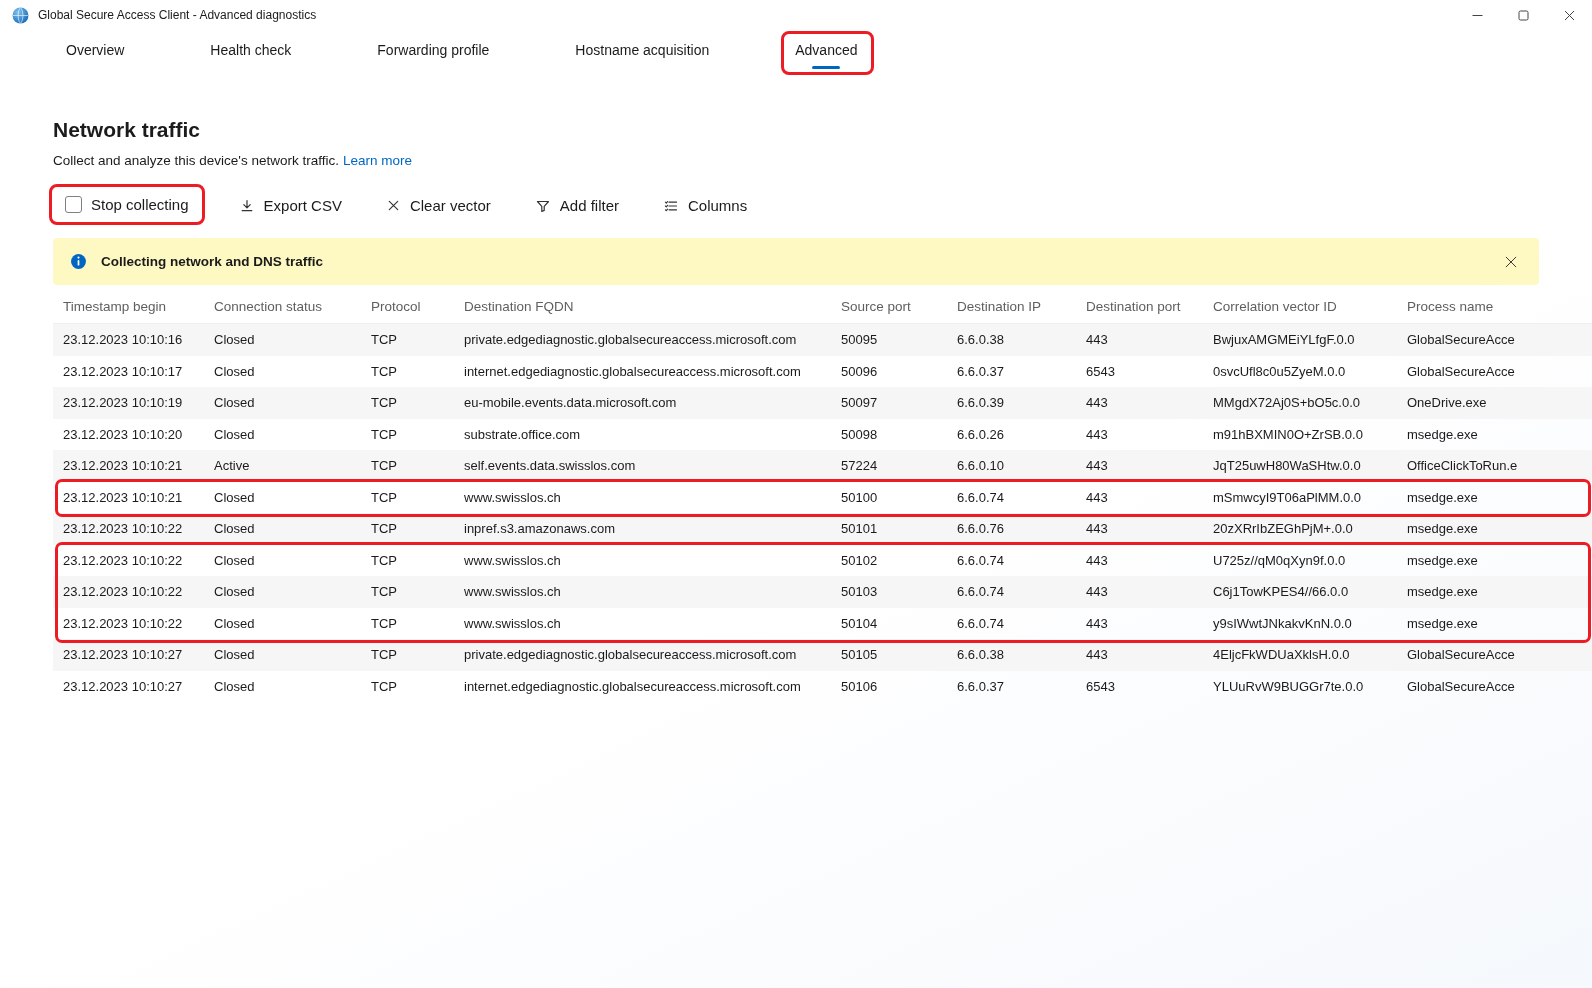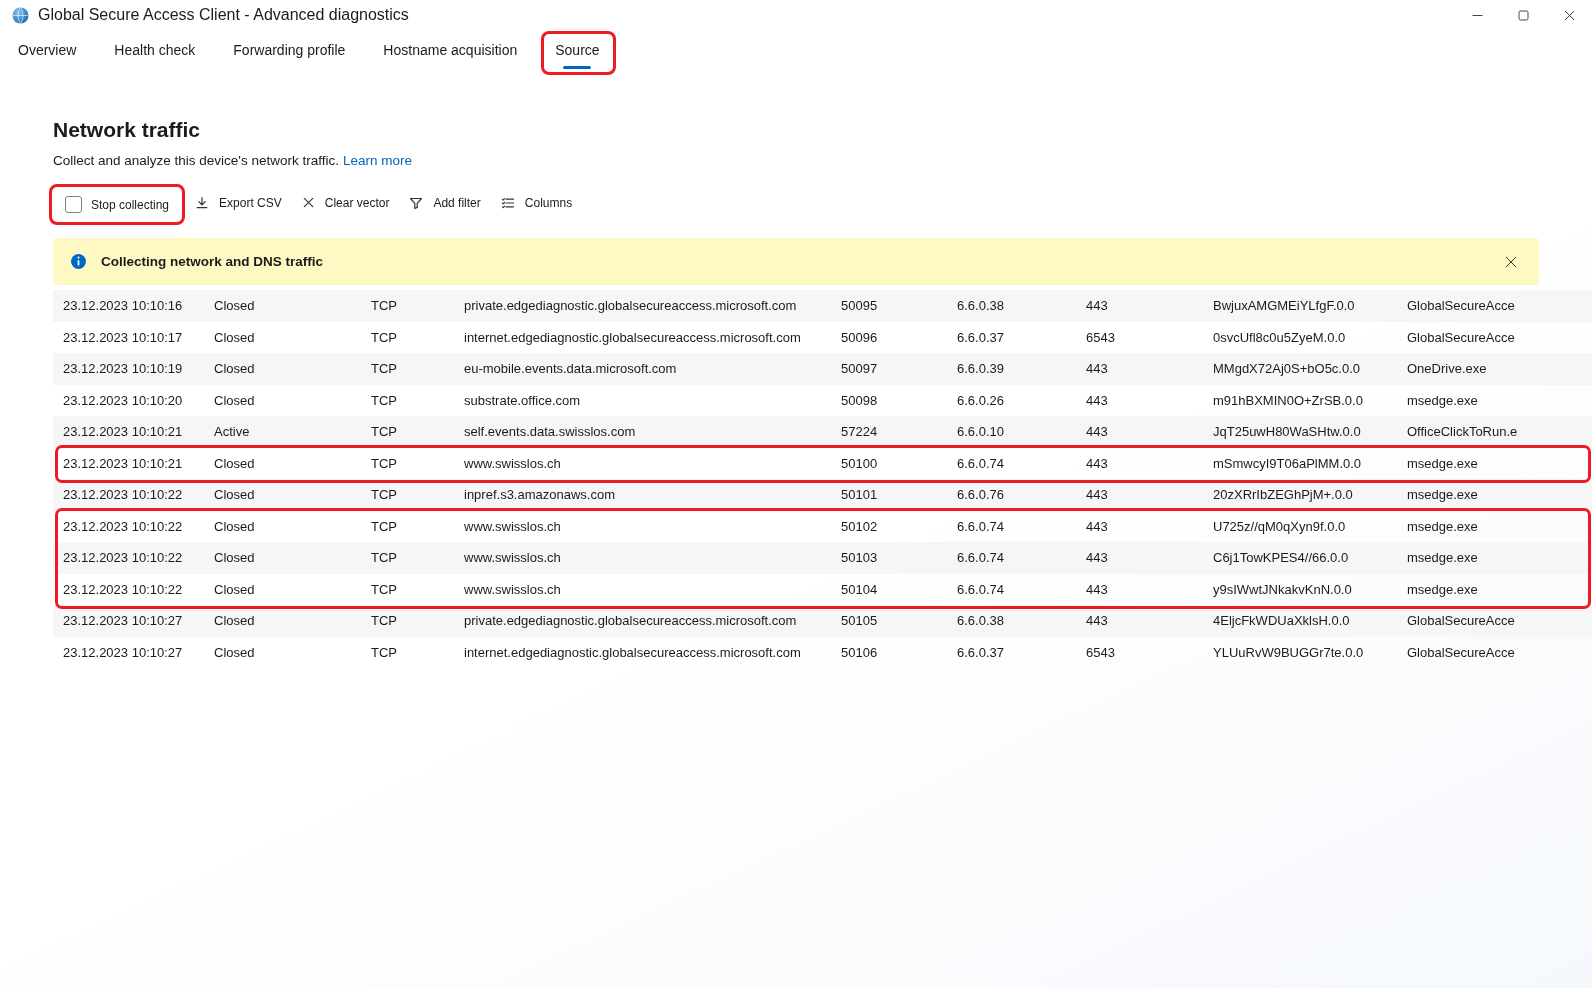--- a/index.html
+++ b/index.html
@@ -11,42 +11,42 @@
   *{box-sizing:border-box;}
   html,body{margin:0;padding:0;}
   body{
     width:1592px;height:988px;overflow:hidden;
     font-family:"Liberation Sans",sans-serif;color:var(--text);
     background:linear-gradient(155deg,#ffffff 0%,#ffffff 55%,#f5f8fc 100%);
   }
   
   .titlebar{height:30px;display:flex;align-items:center;}
   .app-icon{width:17px;height:17px;margin-left:12px;display:flex;}
-  .title-text{font-size:16px;margin-left:9px;}
+  .title-text{font-size:12px;margin-left:9px;}
   .win-controls{margin-left:auto;display:flex;height:30px;}
   .win-btn{width:46px;height:30px;display:flex;align-items:center;justify-content:center;cursor:default;}
   .win-btn svg{display:block;}
   
   .tabbar{display:flex;gap:34px;padding-left:16px;height:44px;align-items:center;}
-  .tab{font-size:14px;position:relative;padding:8px 2px 12px;cursor:default;white-space:nowrap;}
+  .tab{font-size:14px;position:relative;padding:8px 2px 12px;cursor:default;white-space:nowrap;margin-left:48px;}
   .tab.active::after{
     content:"";position:absolute;left:50%;transform:translateX(-50%);
     bottom:1px;width:28px;height:3px;border-radius:2px;background:var(--accent);
   }
   .annotate{position:relative;}
   .annotate::before{
     content:"";position:absolute;inset:-3px -14px -5px -12px;
     border:3px solid var(--red);border-radius:8px;pointer-events:none;
   }
   
   .page-title{margin:44px 0 0 53px;font-size:21px;font-weight:700;}
   .subtitle{margin:11px 0 0 53px;font-size:13.5px;}
   .learn-more{color:var(--accent);margin-left:4px;cursor:pointer;}
   
-  .toolbar{margin:21px 0 0 55px;display:flex;align-items:flex-start;gap:11px;font-size:12px;}
+  .toolbar{margin:21px 0 0 55px;display:flex;align-items:flex-end;gap:36px;font-size:15px;}
   .tool{display:flex;align-items:center;gap:9px;cursor:default;padding:6px 4px;}
   .tool svg{display:block;}
   .stop-btn{position:relative;padding:7px 10px;}
   .stop-btn::before{
     content:"";position:absolute;inset:-5px -6px;border:3px solid var(--red);
     border-radius:8px;pointer-events:none;
   }
   .checkbox{width:17px;height:17px;border:1px solid #808080;border-radius:3px;background:#fff;}
   
   .banner{
@@ -107,21 +107,21 @@
         </svg>
     </div>
   </div>
 </div>
 
 <div class="tabbar">
   <span class="tab">Overview</span>
   <span class="tab">Health check</span>
   <span class="tab">Forwarding profile</span>
   <span class="tab">Hostname acquisition</span>
-  <span class="tab active annotate">Source</span>
+  <span class="tab active annotate">Advanced</span>
 </div>
 
 <h1 class="page-title">Network traffic</h1>
 <div class="subtitle">
   <span>Collect and analyze this device's network traffic.</span><span class="learn-more">Learn more</span>
 </div>
 
 <div class="toolbar">
   <div class="tool stop-btn">
     <span class="checkbox"></span>
@@ -172,20 +172,31 @@
   </span>
   <span class="banner-text">Collecting network and DNS traffic</span>
   <span class="banner-close">
     <svg width="14" height="14" viewBox="0 0 16 16">
         <path d="M2.5 2.5l11 11m0-11-11 11" stroke="#333" stroke-width="1.1" stroke-linecap="round"></path>
       </svg>
   </span>
 </div>
 
 <div class="table">
+  <div class="thead">
+    <div>Timestamp begin</div>
+    <div>Connection status</div>
+    <div>Protocol</div>
+    <div>Destination FQDN</div>
+    <div>Source port</div>
+    <div>Destination IP</div>
+    <div>Destination port</div>
+    <div>Correlation vector ID</div>
+    <div>Process name</div>
+  </div>
   <div class="rows" id="rows">
       <div class="trow">
     <div>23.12.2023 10:10:16</div>
     <div>Closed</div>
     <div>TCP</div>
     <div>private.edgediagnostic.globalsecureaccess.microsoft.com</div>
     <div>50095</div>
     <div>6.6.0.38</div>
     <div>443</div>
     <div>BwjuxAMGMEiYLfgF.0.0</div>

